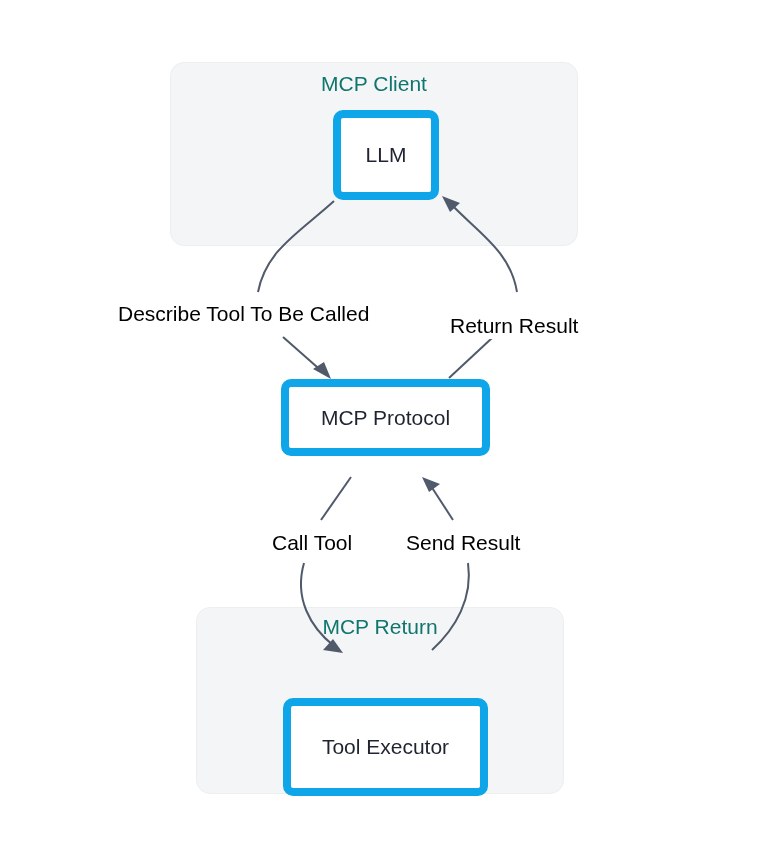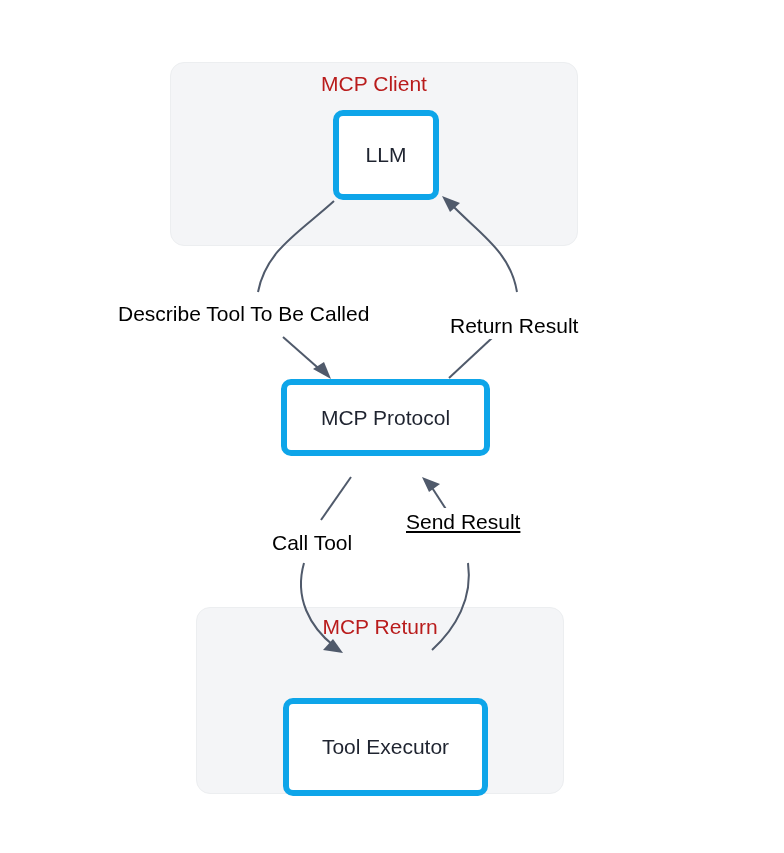--- a/index.html
+++ b/index.html
@@ -35,32 +35,32 @@
     left: 196px;
     top: 607px;
     width: 368px;
     height: 187px;
   }
   .group-title {
     position: absolute;
     width: 100%;
     text-align: center;
     font-size: 21px;
-    color: #b91c1c;
+    color: #0f766e;
     line-height: 1;
     white-space: nowrap;
   }
   #group-client .group-title { top: 10px; }
   #group-server .group-title { top: 8px; }
 
   
   .node {
     position: absolute;
     background: #ffffff;
-    border: 6px solid #0ea5e9;
+    border: 8px solid #0ea5e9;
     border-radius: 10px;
     box-sizing: border-box;
     display: flex;
     align-items: center;
     justify-content: center;
     font-size: 21px;
     color: #1f2430;
     white-space: nowrap;
     z-index: 4;
   }
@@ -110,21 +110,21 @@
     color: #000000;
     background: #ffffff;
     line-height: 1;
     white-space: nowrap;
     padding: 3px 4px;
     z-index: 5;
   }
   #label-describe { left: 114px; top: 300px; }
   #label-return   { left: 446px; top: 312px; }
   #label-call     { left: 268px; top: 529px; }
-  #label-send     { left: 402px; top: 508px; text-decoration: underline; }
+  #label-send     { left: 402px; top: 529px; }
 </style>
 </head>
 <body>
 
 <div id="canvas">
 
   <div class="group-box" id="group-client">
     <div class="group-title">MCP Client</div>
   </div>
 

